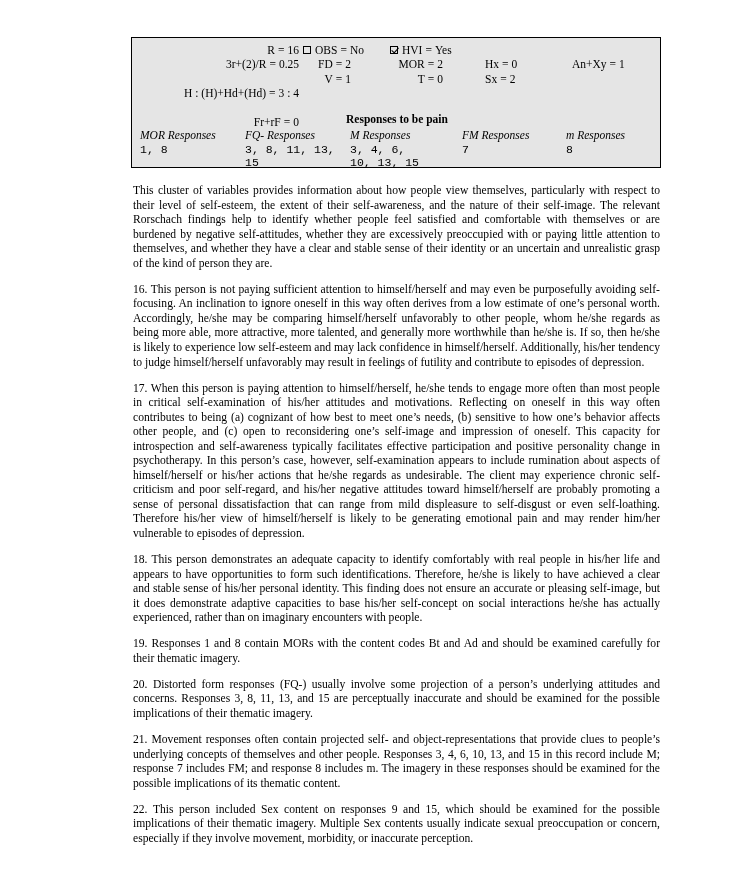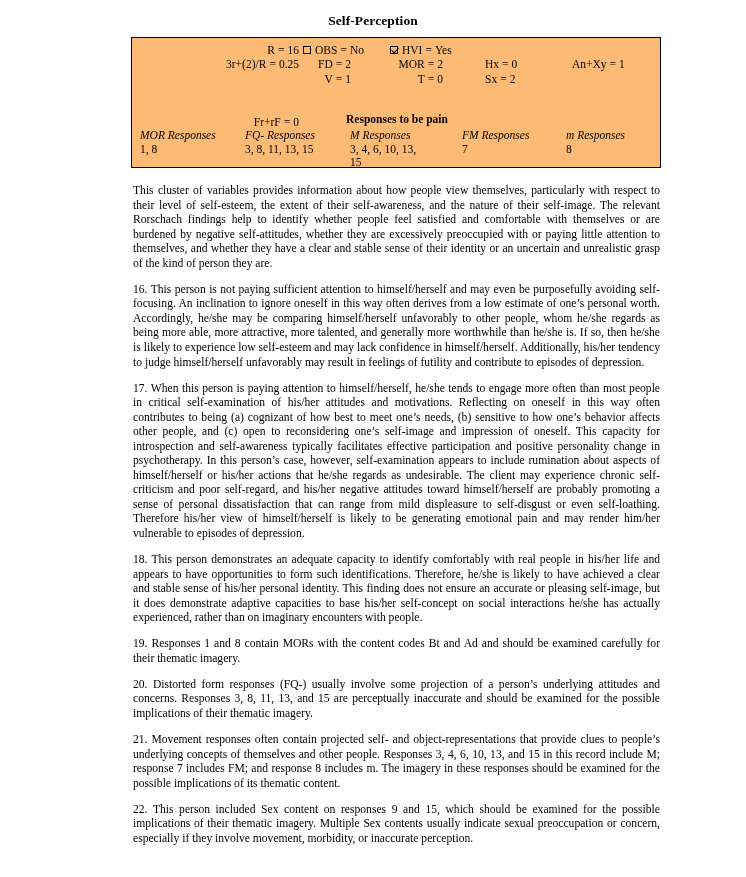--- a/index.html
+++ b/index.html
@@ -36,21 +36,21 @@
 
   
   .summary-box {
     position: absolute;
     top: 37px;
     left: 131px;
     width: 530px;
     height: 131px;
     box-sizing: border-box;
     border: 1.5px solid #000;
-    background: #fdba74;
+    background: #e5e5e5;
   }
 
   .var-grid {
     position: absolute;
     top: 5px;
     left: 0;
     width: 530px;
     font-size: 11.5px;
     line-height: 14.4px;
   }
@@ -114,20 +114,21 @@
   .resp-col {
     position: absolute;
     top: 0;
   }
   .resp-col .rhead {
     font-style: italic;
     white-space: nowrap;
   }
   .resp-col .rvals {
     font-style: normal;
+    font-family: Liberation Mono, monospace;
   }
 
   
   .body-text {
     position: absolute;
     top: 184px;
     left: 133px;
     width: 527px;
     font-size: 11.6px;
     line-height: 14.55px;
@@ -137,21 +138,20 @@
   .body-text p {
     margin: 0 0 11.5px 0;
   }
   .body-text p:last-child { margin-bottom: 0; }
 </style>
 </head>
 <body>
 
 <div class="page">
 
-  <div class="doc-title">Self-Perception</div>
 
   <div class="summary-box">
 
     <div class="var-grid">
 
       <div class="var-row">
         <div class="vcell" style="left:0px; width:167px; text-align:right;">
           <span class="vlabel">R</span><span class="veq">=</span><span>16</span>
         </div>
         <div class="vcell" style="left:171px;">
@@ -188,20 +188,25 @@
           <span class="vlabel">V</span><span class="veq">=</span><span>1</span>
         </div>
         <div class="vcell" style="left:258px; width:53px; text-align:right;">
           <span class="vlabel">T</span><span class="veq">=</span><span>0</span>
         </div>
         <div class="vcell" style="left:353px;">
           <span class="vlabel">Sx</span><span class="veq">=</span><span>2</span>
         </div>
       </div>
 
+      <div class="var-row">
+        <div class="vcell" style="left:0px; width:167px; text-align:right;">
+          <span class="vlabel">H : (H)+Hd+(Hd)</span><span class="veq">=</span><span>3 : 4</span>
+        </div>
+      </div>
 
     </div>
 
     <div class="resp-title">Responses to be pain</div>
 
     <div class="resp-cols">
       <div class="resp-col" style="left:8px; width:100px;">
         <div class="rhead">MOR Responses</div>
         <div class="rvals">1, 8</div>
       </div>

